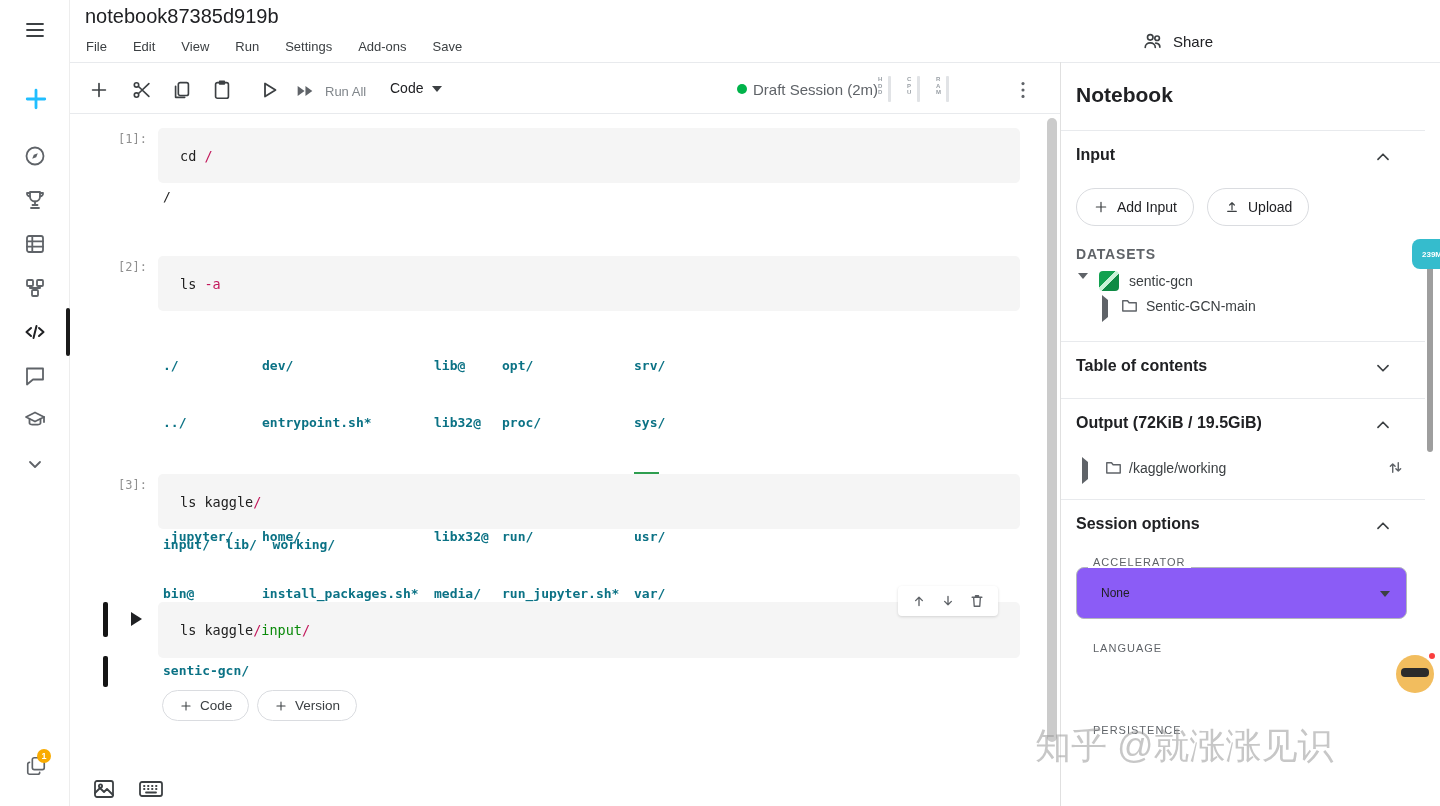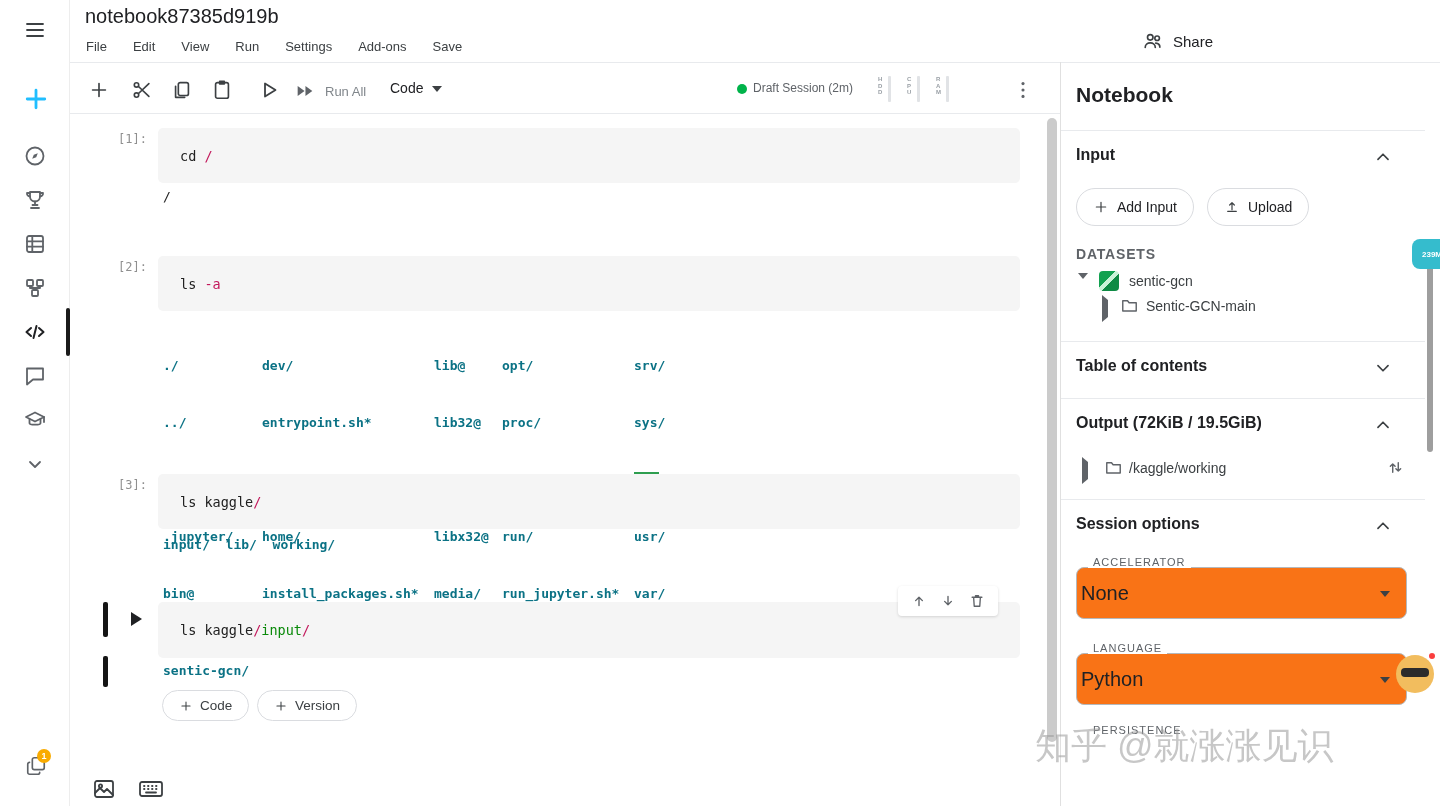--- a/index.html
+++ b/index.html
@@ -31,21 +31,21 @@
   .addpill{position:absolute;top:690px;height:31px;border:1px solid #dadce0;border-radius:16px;background:#fff;display:flex;align-items:center;gap:7px;padding:0 16px;font-size:13.5px;font-weight:500;color:#3c4043;cursor:pointer}
   .focusbar{position:absolute;left:103px;width:5px;background:#151515;border-radius:2px}
   .hovertools{position:absolute;left:898px;top:586px;width:100px;height:30px;background:#fff;border-radius:4px;box-shadow:0 1px 3px rgba(0,0,0,.14);display:flex;align-items:center;justify-content:center;gap:11px}
   
   .panel-div{position:absolute;left:1061px;width:364px;height:1px;background:#e8eaed}
   .sec-h{position:absolute;left:1076px;font-size:16px;font-weight:700;color:#202124}
   .sec-chev{position:absolute;left:1372px;cursor:pointer}
   .pillbtn{position:absolute;top:188px;height:38px;border:1px solid #dadce0;border-radius:20px;background:#fff;display:flex;align-items:center;gap:8px;padding:0 16px;font-size:14px;font-weight:500;color:#202124;cursor:pointer}
   .caption{position:absolute;left:1076px;font-size:14px;font-weight:600;letter-spacing:.8px;color:#5f6368}
   .treelabel{position:absolute;font-size:14px;color:#3c4043;cursor:pointer}
-  .selectbox{position:absolute;left:1076px;width:331px;height:52px;border:1px solid #b4b8bc;border-radius:8px;background:#f97316;display:flex;align-items:center;padding:0 4px;font-size:20px;color:#202124;cursor:pointer}
+  .selectbox{position:absolute;left:1076px;width:331px;height:52px;border:1px solid #b4b8bc;border-radius:8px;background:#8b5cf6;display:flex;align-items:center;padding:0 24px;font-size:12px;color:#202124;cursor:pointer}
   .selcaret{position:absolute;right:16px;top:23px;width:0;height:0;border-left:5px solid transparent;border-right:5px solid transparent;border-top:6px solid #3c4043}
   .float-label{position:absolute;left:1088px;font-size:11px;font-weight:500;letter-spacing:1px;color:#5f6368;background:#fff;padding:0 5px;z-index:2}
   .caret-down{width:0;height:0;border-left:5px solid transparent;border-right:5px solid transparent;border-top:6px solid #5f6368}
   .caret-right{width:0;height:0;border-top:5px solid transparent;border-bottom:5px solid transparent;border-left:6px solid #5f6368}
   .meter{display:flex;gap:3px;align-items:flex-start}
   .meter-label{width:7px;font-size:6px;line-height:6.5px;font-weight:700;color:#9aa0a6;word-break:break-all}
   .meter-bar{width:3px;height:26px;background:#e1e3e6;border-radius:1px}
   .watermark{position:absolute;left:1035px;top:722px;font-size:36px;color:#9a9a9a;opacity:.55;white-space:nowrap;z-index:60;pointer-events:none}
   .avatar{position:absolute;left:1396px;top:655px;width:38px;height:38px;border-radius:50%;background:#f2bd5e;z-index:70;overflow:hidden}
   .avatar .glasses{position:absolute;left:5px;top:13px;width:28px;height:9px;background:#2b2b2b;border-radius:4px}
@@ -182,21 +182,21 @@
           <path d="M4 6.5v11l7.5-5.5zM12.5 6.5v11l7.5-5.5z" fill="#5f6368"></path>
         </svg>
       </span>
     <span style="font-size:13px;color:#80868b">Run All</span>
   </div>
   <div class="tbtn" style="left:390px;top:80px;display:flex;align-items:center;gap:9px">
     <span style="font-size:14px;font-weight:500;color:#202124">Code</span>
     <span class="caret-down" style="margin-top:2px;border-top-color:#3c4043"></span>
   </div>
   <div class="abs" style="left:737px;top:84px;width:10px;height:10px;border-radius:5px;background:#00b34a"></div>
-  <div class="abs" style="left:753px;top:81px;font-size:12px;color:#5f6368">Draft Session (2m)</div>
+  <div class="abs" style="left:753px;top:81px;font-size:15px;color:#5f6368">Draft Session (2m)</div>
   <div class="abs" style="left:878px;top:76px;display:flex;gap:16px">
     <div class="meter">
       <span class="meter-label">HDD</span>
       <span class="meter-bar"></span>
     </div>
     <div class="meter">
       <span class="meter-label">CPU</span>
       <span class="meter-bar"></span>
     </div>
     <div class="meter">
@@ -397,24 +397,20 @@
         </svg></span>
   </div>
 
   <div class="float-label" style="top:556px">ACCELERATOR</div>
   <div class="selectbox" style="top:567px">
     <span>None</span>
     <span class="selcaret"></span>
   </div>
 
   <div class="float-label" style="top:642px">LANGUAGE</div>
-  <div class="selectbox" style="top:653px">
-    <span>Python</span>
-    <span class="selcaret"></span>
-  </div>
 
   <div class="float-label" style="top:724px">PERSISTENCE</div>
 
   <div class="abs" style="left:1427px;top:252px;width:6px;height:200px;background:#9e9e9e;border-radius:3px;cursor:pointer"></div>
 
   <div class="side-badge">239M</div>
   <div class="watermark">知乎 @就涨涨见识</div>
   <div class="avatar">
       <div class="glasses"></div>
     </div>

